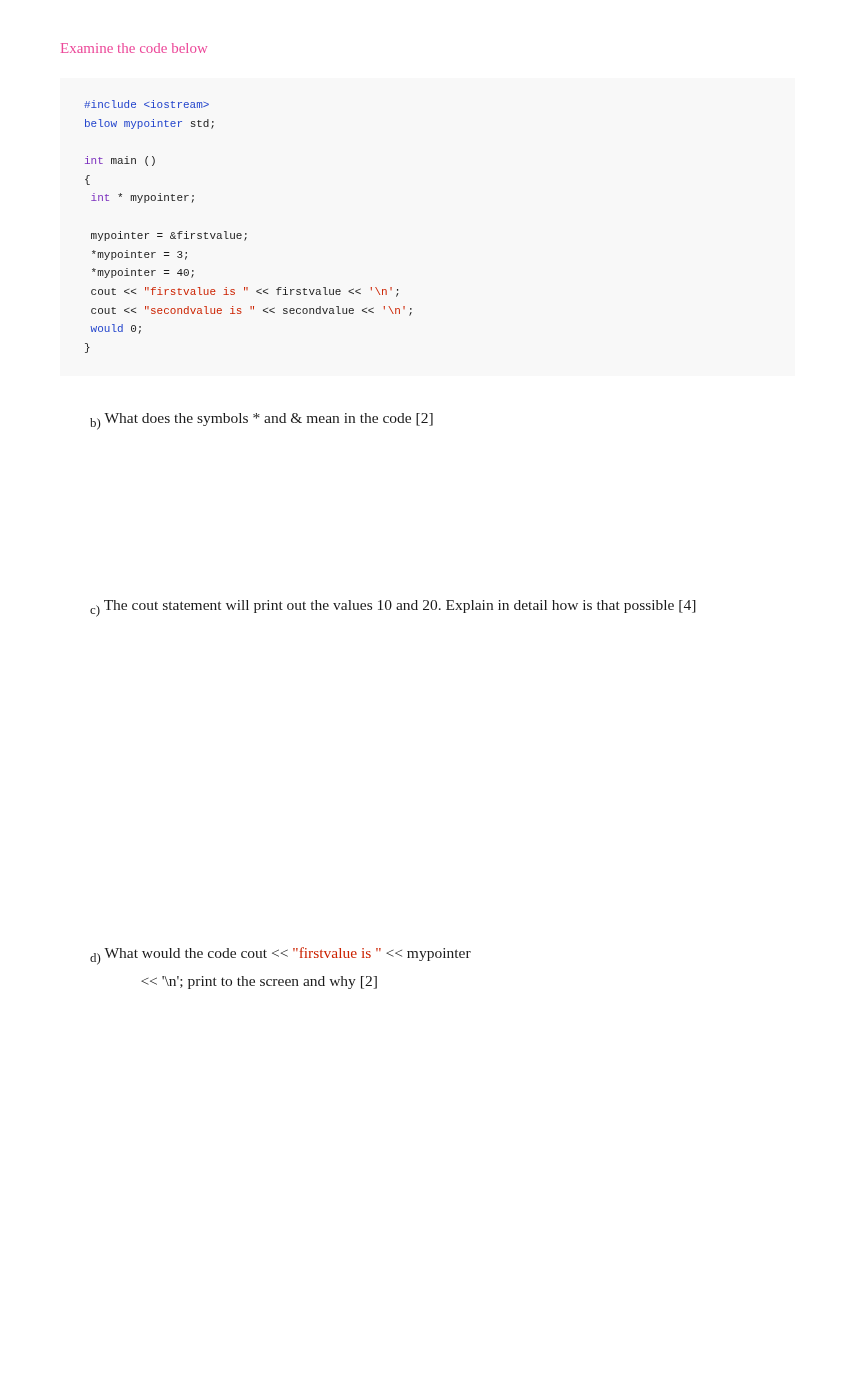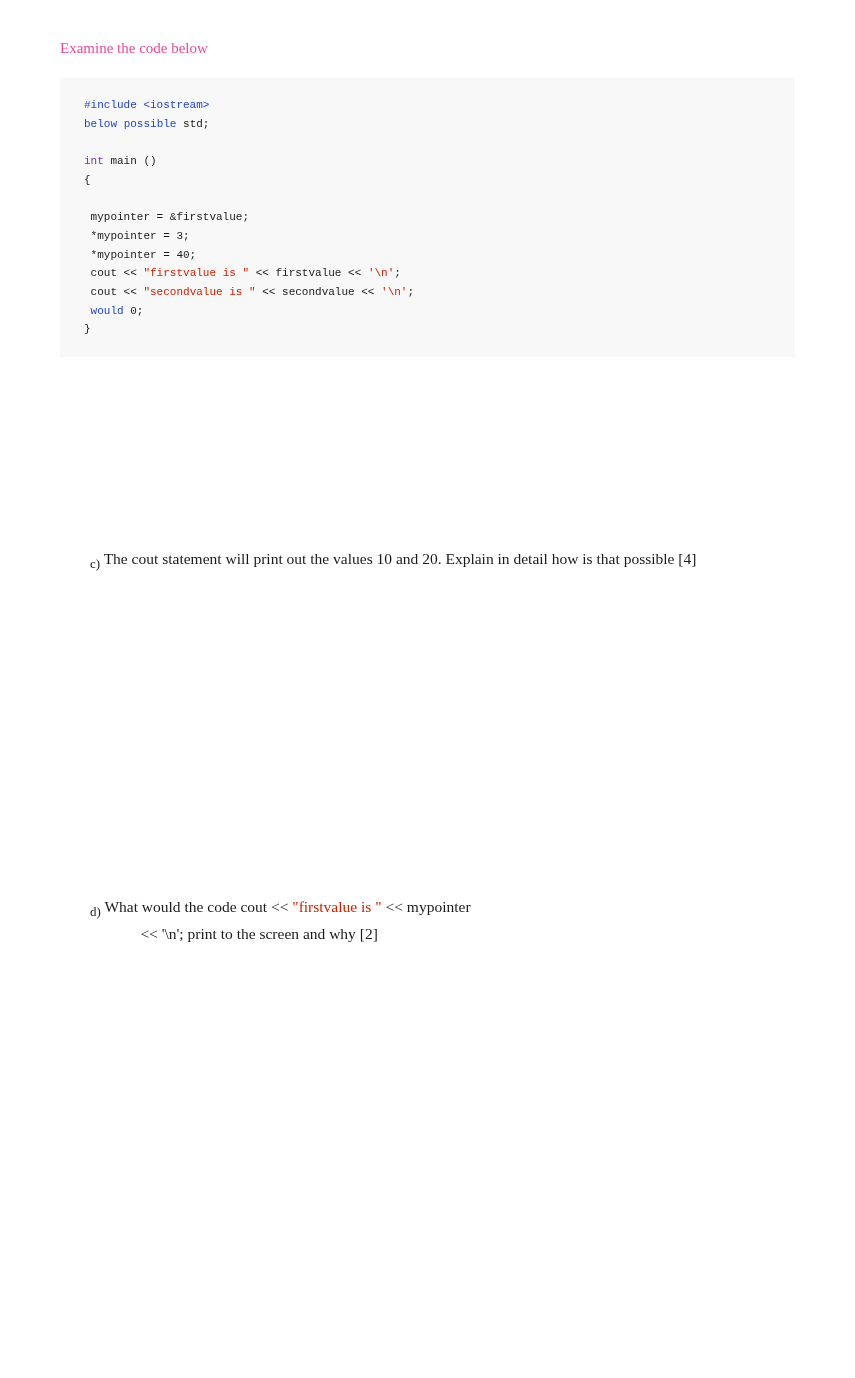--- a/index.html
+++ b/index.html
@@ -75,35 +75,40 @@
       color: #cc2200;
     }
   </style>
 </head>
 <body>
 
 <p class="intro-text">Examine the code below</p>
 
 <div class="code-block">
   <span class="code-line"><span class="kw-blue">#include &lt;iostream&gt;</span></span>
-  <span class="code-line"><span class="kw-blue">below</span> <span class="kw-blue">possible</span> std;</span>
+  <span class="code-line"><span class="kw-blue">below</span> <span class="kw-blue">mypointer</span> std;</span>
   <span class="code-line">&nbsp;</span>
   <span class="code-line"><span class="kw-purple">int</span> main ()</span>
   <span class="code-line">{</span>
+  <span class="code-line"> <span class="kw-purple">int</span> * mypointer;</span>
   <span class="code-line">&nbsp;</span>
   <span class="code-line"> mypointer = &amp;firstvalue;</span>
   <span class="code-line"> *mypointer = 3;</span>
   <span class="code-line"> *mypointer = 40;</span>
   <span class="code-line"> cout &lt;&lt; <span class="string-red">"firstvalue is "</span> &lt;&lt; firstvalue &lt;&lt; <span class="string-red">'\n'</span>;</span>
   <span class="code-line"> cout &lt;&lt; <span class="string-red">"secondvalue is "</span> &lt;&lt; secondvalue &lt;&lt; <span class="string-red">'\n'</span>;</span>
   <span class="code-line"> <span class="kw-blue">would</span> 0;</span>
   <span class="code-line">}</span>
 </div>
 
 <div class="question-section">
+  <p class="question-text">
+    <sub>b)</sub>
+    <span>What does the symbols * and &amp; mean in the code [2]</span>
+  </p>
   <div class="answer-space"></div>
 </div>
 
 <div class="question-section">
   <p class="question-text">
     <sub>c)</sub>
     <span>The cout statement will print out the values 10 and 20. Explain in detail how is that possible [4]</span>
   </p>
   <div class="answer-space-large"></div>
 </div>

